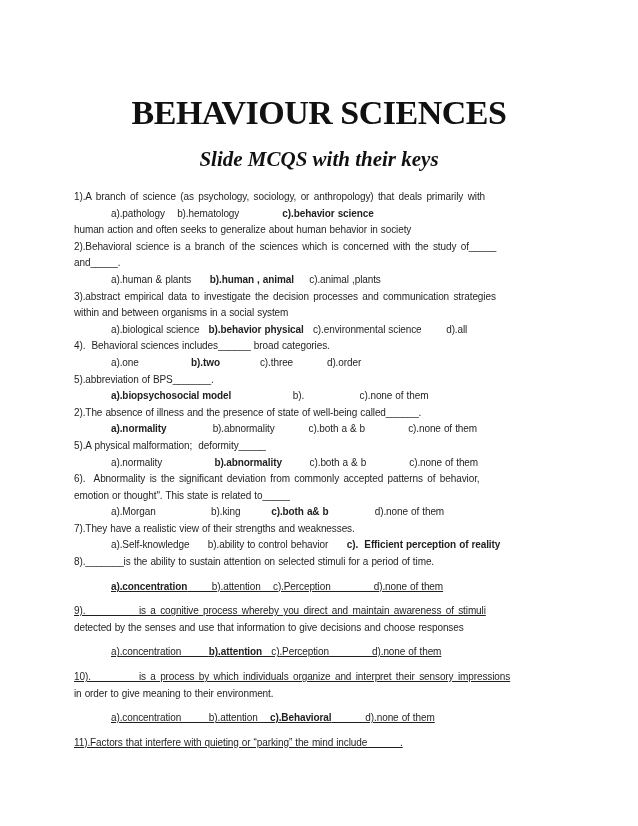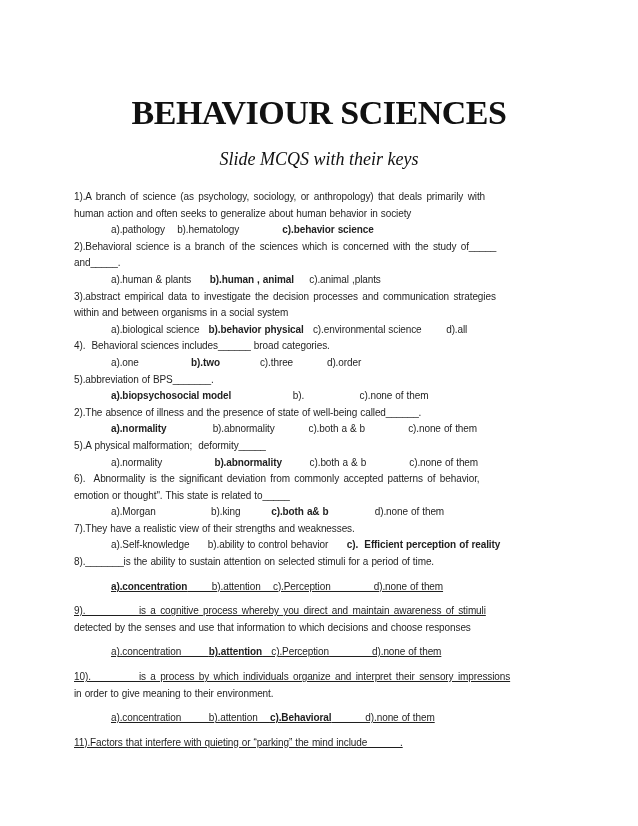--- a/index.html
+++ b/index.html
@@ -24,22 +24,22 @@
     font-size: 34px;
     line-height: 36px;
     letter-spacing: -0.5px;
     color: #111111;
   }
   .doc-subtitle {
     margin: 15px 0 0 0;
     text-align: center;
     font-family: "Liberation Serif", serif;
     font-style: italic;
-    font-weight: 400;
-    font-size: 18px;
+    font-weight: 700;
+    font-size: 21px;
     line-height: 26px;
     color: #111111;
   }
   .content {
     margin: 17px 74px 0 74px;
     font-size: 10px;
     line-height: 16.6px;
     letter-spacing: -0.1px;
     word-spacing: 0.4px;
   }
@@ -53,22 +53,22 @@
 </style>
 </head>
 <body>
 
 <div class="page">
   <h1 class="doc-title">BEHAVIOUR SCIENCES</h1>
   <h2 class="doc-subtitle">Slide MCQS with their keys</h2>
   <div class="content">
       <div>
         <div class="line wide"><span class="">1).A branch of science (as psychology, sociology, or anthropology) that deals primarily with</span></div>
+        <div class="line ind"><span class="">a).pathology    b).hematology              </span><span class="bold">c).behavior science</span></div>
         <div class="line"><span class="">human action and often seeks to generalize about human behavior in society</span></div>
-        <div class="line ind"><span class="">a).pathology    b).hematology              </span><span class="bold">c).behavior science</span></div>
       </div>
       <div>
         <div class="line wide"><span class="">2).Behavioral science is a branch of the sciences which is concerned with the study of_____</span></div>
         <div class="line"><span class="">and_____.</span></div>
         <div class="line ind"><span class="">a).human &amp; plants      </span><span class="bold">b).human , animal</span><span class="">     c).animal ,plants</span></div>
       </div>
       <div>
         <div class="line wide"><span class="">3).abstract empirical data to investigate the decision processes and communication strategies</span></div>
         <div class="line"><span class="">within and between organisms in a social system</span></div>
         <div class="line ind"><span class="">a).biological science   </span><span class="bold">b).behavior physical</span><span class="">   c).environmental science        d).all</span></div>
@@ -97,21 +97,21 @@
       <div>
         <div class="line"><span class="">7).They have a realistic view of their strengths and weaknesses.</span></div>
         <div class="line ind"><span class="">a).Self-knowledge      b).ability to control behavior      </span><span class="bold">c).  Efficient perception of reality</span></div>
       </div>
       <div>
         <div class="line"><span class="">8)._______is the ability to sustain attention on selected stimuli for a period of time.</span></div>
         <div class="line ind gap"><span class="bold">a).concentration</span><span class="">        b).attention    c).Perception              d).none of them</span></div>
       </div>
       <div>
         <div class="line wide gap"><span class="">9)._________ is a cognitive process whereby you direct and maintain awareness of stimuli</span></div>
-        <div class="line"><span class="">detected by the senses and use that information to which decisions and choose responses</span></div>
+        <div class="line"><span class="">detected by the senses and use that information to give decisions and choose responses</span></div>
         <div class="line ind gap"><span class="">a).concentration         </span><span class="bold">b).attention</span><span class="">   c).Perception              d).none of them</span></div>
       </div>
       <div>
         <div class="line wide gap"><span class="">10).________ is a process by which individuals organize and interpret their sensory impressions</span></div>
         <div class="line"><span class="">in order to give meaning to their environment.</span></div>
         <div class="line ind gap"><span class="">a).concentration         b).attention    </span><span class="bold">c).Behavioral</span><span class="">           d).none of them</span></div>
       </div>
       <div>
         <div class="line gap"><span class="">11).Factors that interfere with quieting or “parking” the mind include______.</span></div>
       </div>

